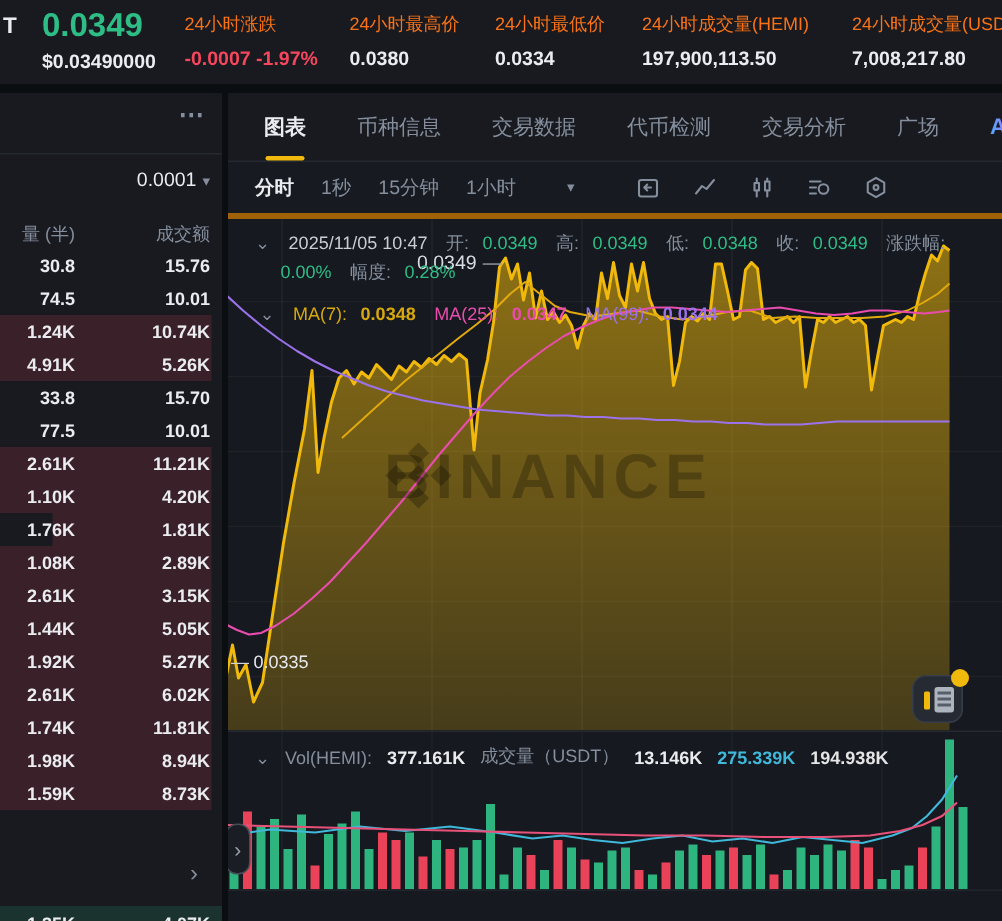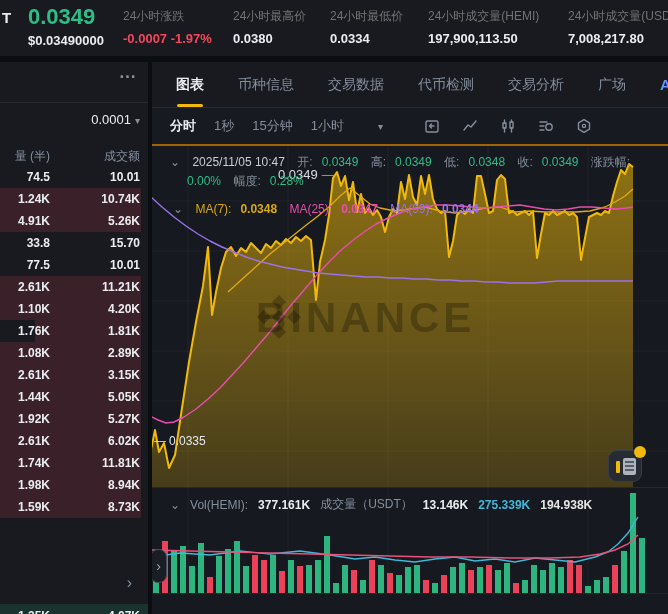--- a/index.html
+++ b/index.html
@@ -4,21 +4,21 @@
 <style>
   html,body{margin:0;padding:0;background:#0b0e11;}
   *{box-sizing:border-box;font-family:"Liberation Sans",sans-serif;}
   .app{position:relative;width:668px;height:614px;background:#0b0e11;overflow:hidden;color:#eaecef;}
   
   .topbar{position:absolute;left:0;top:0;width:668px;height:56px;background:#181a20;overflow:hidden;}
   .sym-tail{position:absolute;left:2px;top:9px;font-size:15px;font-weight:bold;color:#eaecef;}
   .big-price{position:absolute;left:28px;top:4px;font-size:22px;font-weight:bold;color:#2ebd85;}
   .usd-price{position:absolute;left:28px;top:33px;font-size:13px;font-weight:600;color:#eaecef;}
   .stat{position:absolute;top:0;height:56px;}
-  .stat .lbl{position:absolute;top:8px;left:0;font-size:12px;color:#737373;white-space:nowrap;}
+  .stat .lbl{position:absolute;top:8px;left:0;font-size:12px;color:#f97316;white-space:nowrap;}
   .stat .val{position:absolute;top:31px;left:0;font-size:13px;font-weight:600;color:#eaecef;white-space:nowrap;}
   .stat .val.red{color:#f6465d;}
   
   .sidebar{position:absolute;left:0;top:62px;width:148px;height:552px;background:#181a20;overflow:hidden;}
   .ob-more{position:absolute;right:10px;top:4px;font-size:17px;font-weight:bold;color:#848e9c;letter-spacing:2px;cursor:pointer;}
   .ob-div{position:absolute;left:0;top:40px;width:148px;height:1px;background:#252a31;}
   .tick-row{position:absolute;right:8px;top:50px;font-size:13px;color:#eaecef;}
   .tick-row .caret{color:#848e9c;font-size:10px;margin-left:4px;}
   .ob-head{position:absolute;left:0;top:86px;width:148px;height:16px;font-size:12px;color:#848e9c;}
   .ob-head .hl{position:absolute;left:-16px;width:66px;text-align:right;}
@@ -31,21 +31,21 @@
   .ob-expand{position:absolute;right:16px;top:512px;font-size:16px;color:#848e9c;cursor:pointer;}
   .ob-buy{position:absolute;left:0;top:542px;width:148px;height:22px;background:rgba(46,189,133,0.16);font-size:12px;font-weight:600;}
   .ob-buy .ob-a{top:5px}.ob-buy .ob-t{top:5px}
   
   .main{position:absolute;left:152px;top:62px;width:516px;height:552px;background:#171a20;overflow:hidden;}
   .tabsrow{position:absolute;left:0;top:0;width:516px;height:46px;background:#181a20;border-bottom:1px solid #252a31;display:flex;align-items:center;gap:34px;padding:0 14px 0 24px;}
   .tab{font-size:14px;color:#848e9c;position:relative;cursor:pointer;white-space:nowrap;}
   .tab.active{color:#eaecef;font-weight:bold;}
   .tab.active::after{content:"";position:absolute;left:50%;transform:translateX(-50%);bottom:-13px;width:26px;height:3px;background:#f0b90b;border-radius:2px;}
   .ai-tab{margin-left:auto;font-size:15px;font-weight:bold;background:linear-gradient(90deg,#4aa8ff,#b86cff);-webkit-background-clip:text;background-clip:text;color:transparent;cursor:pointer;}
-  .toolbar{position:absolute;left:0;top:46px;width:516px;height:38px;display:flex;align-items:center;gap:18px;padding-left:18px;border-bottom:2px solid #a16207;}
+  .toolbar{position:absolute;left:0;top:46px;width:516px;height:38px;display:flex;align-items:center;gap:18px;padding-left:18px;border-bottom:4px solid #a16207;}
   .iv{font-size:13px;color:#848e9c;cursor:pointer;white-space:nowrap;}
   .iv.active{color:#eaecef;font-weight:bold;}
   .tb-caret{color:#848e9c;font-size:10px;margin-left:16px;cursor:pointer;}
   .tb-icons{display:flex;gap:20px;margin-left:22px;}
   .tb-icons svg{display:block;cursor:pointer;}
   .tb-right{position:absolute;right:0;top:0;height:38px;display:flex;align-items:center;gap:22px;}
   .tb-basic{font-size:13px;font-weight:bold;color:#eaecef;cursor:pointer;}
   .tb-cut{font-size:13px;color:#848e9c;cursor:pointer;}
   
   .chart{position:absolute;left:0;top:84px;width:516px;height:341px;background:#16191f;}
@@ -111,20 +111,24 @@
     <span class="ob-more">⋯</span>
     <div class="ob-div"></div>
     <div class="tick-row">
       <span>0.0001</span><span class="caret">▾</span>
     </div>
     <div class="ob-head">
       <span class="hl">量 (半)</span>
       <span class="hr">成交额</span>
     </div>
     <div class="ob-rows" id="ob-rows">
+        <div class="ob-row">
+          <span class="ob-a">30.8</span>
+          <span class="ob-t">15.76</span>
+        </div>
         <div class="ob-row">
           <span class="ob-a">74.5</span>
           <span class="ob-t">10.01</span>
         </div>
         <div class="ob-row">
           <div class="ob-depth" style="left: 0px; width: 141px;"></div>
           <span class="ob-a">1.24K</span>
           <span class="ob-t">10.74K</span>
         </div>
         <div class="ob-row">

